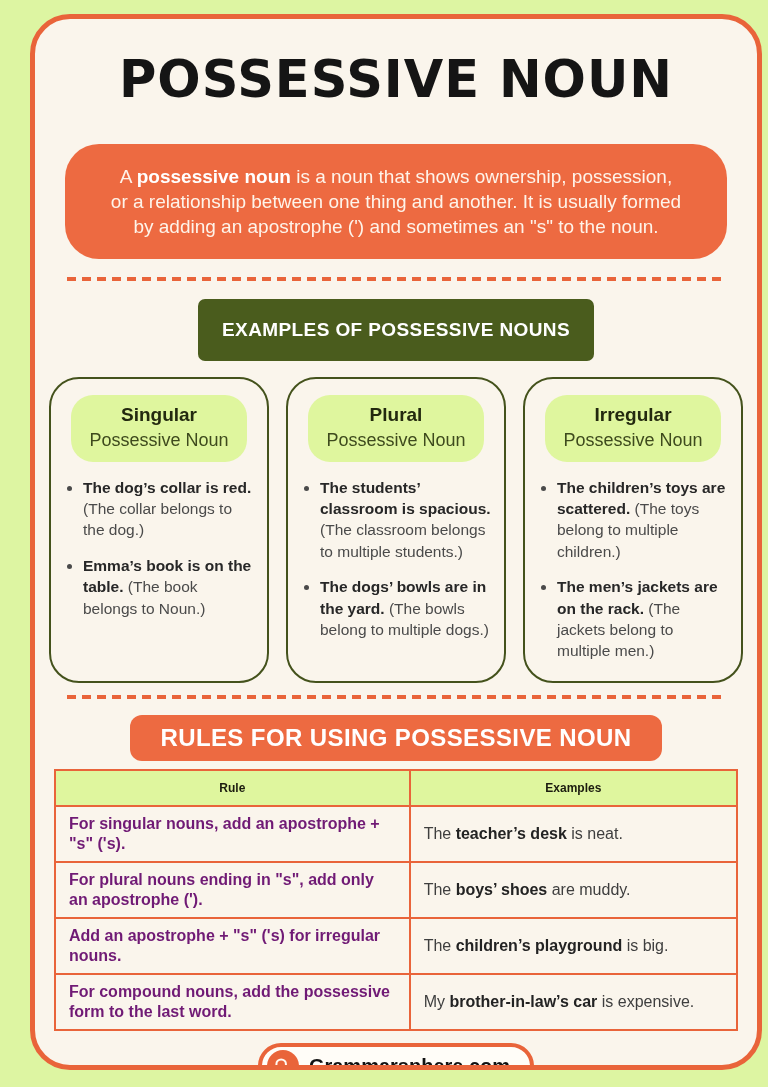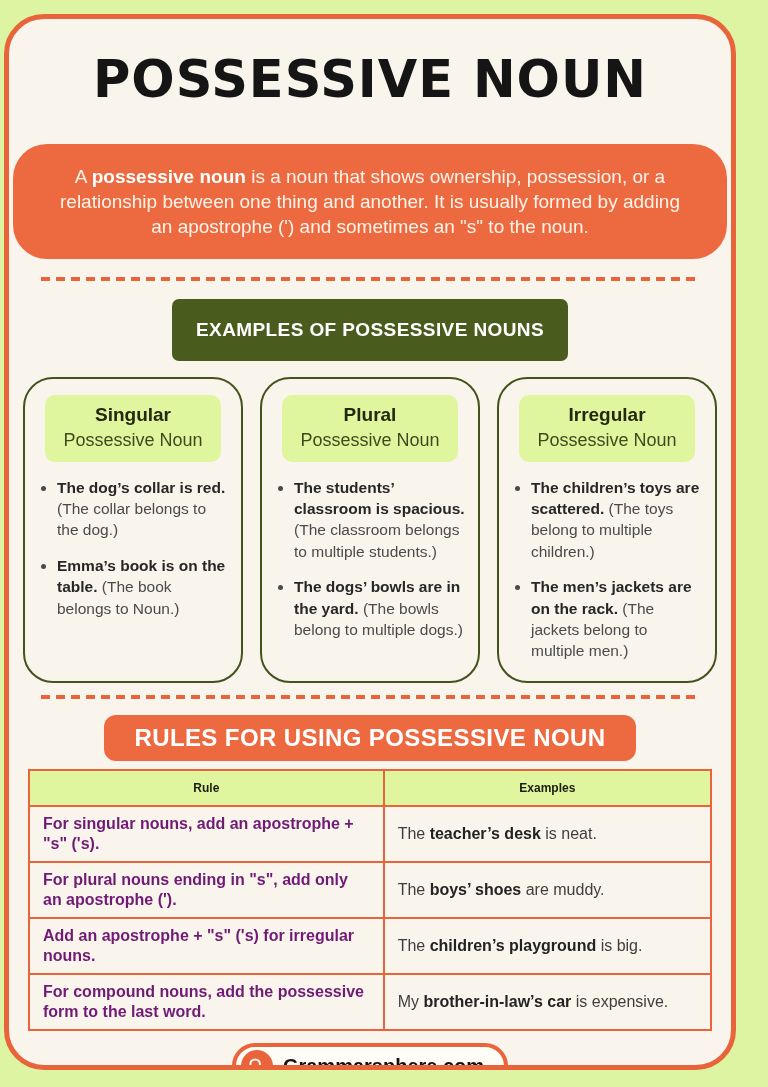--- a/index.html
+++ b/index.html
@@ -4,39 +4,39 @@
 <style>
   * { margin:0; padding:0; box-sizing:border-box; }
   html,body { width:768px; height:1087px; }
   body {
     background:#DDF5A2;
     font-family:"Liberation Sans", sans-serif;
     position:relative;
     overflow:hidden;
   }
   .poster-card {
-    position:absolute; left:4px; top:14px;
+    position:absolute; left:30px; top:14px;
     width:732px; height:1056px;
     background:#FAF5EC;
     border:5px solid #E9643A;
     border-radius:40px;
     overflow:hidden;
   }
   .page-title {
     margin-top:32px;
     text-align:center;
     font-family:"DejaVu Sans", sans-serif;
     font-weight:800;
     font-size:51px;
     line-height:1.15;
     letter-spacing:1px;
     color:#151515;
   }
   .def-box {
-    width:714px;
+    width:662px;
     margin:34px auto 0;
     background:#ED6A41;
     border-radius:34px;
     padding:20px 44px;
     color:#FEF4EA;
     font-size:19px;
     line-height:1.33;
     text-align:center;
   }
   .def-box b { color:#FFFFFF; }
@@ -77,21 +77,21 @@
   .example-card {
     flex:1;
     min-height:306px;
     background:#FAF5EC;
     border:2.5px solid #44521C;
     border-radius:30px;
     padding:16px 13px 12px;
   }
   .example-card-head {
     background:#DFF69E;
-    border-radius:10px;
+    border-radius:22px;
     padding:9px 4px 10px;
     margin:0 7px;
     text-align:center;
   }
   .example-card-type {
     font-size:19px;
     font-weight:700;
     color:#23290F;
     line-height:1.2;
   }

